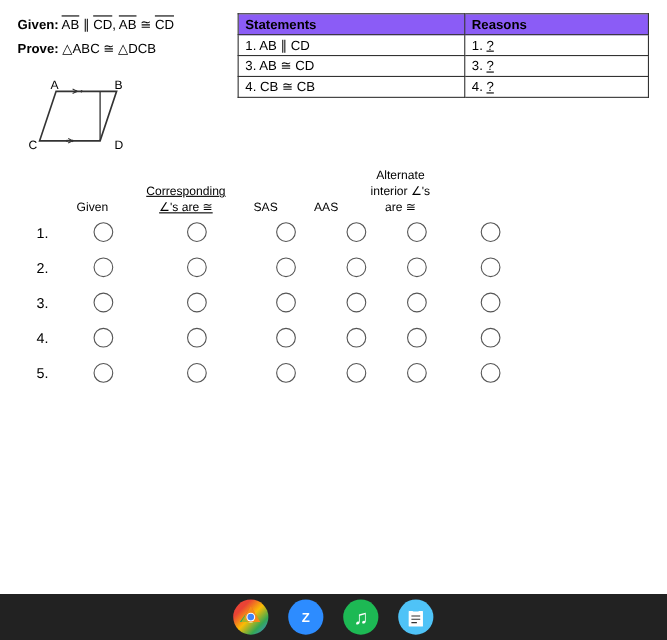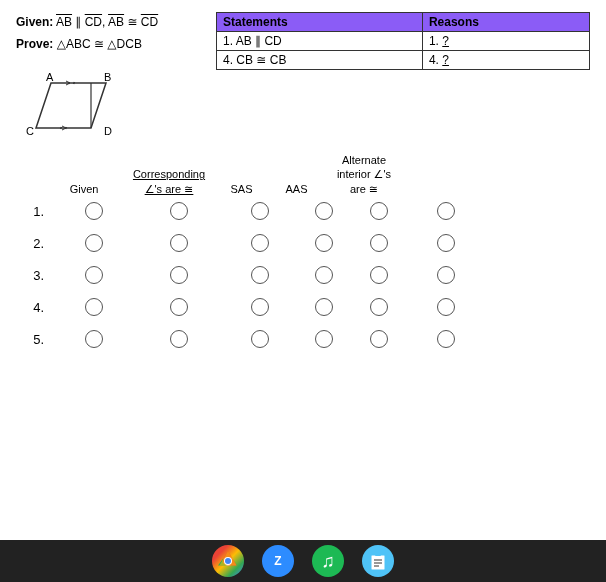--- a/index.html
+++ b/index.html
@@ -208,20 +208,24 @@
         <thead>
           <tr>
             <th>Statements</th>
             <th>Reasons</th>
           </tr>
         </thead>
         <tbody>
           <tr>
             <td>1. <span class="overline">AB</span> ∥ <span class="overline">CD</span></td>
             <td class="reason-cell">1. <span class="underline-val">?</span></td>
+          </tr>
+          <tr>
+            <td>3. <span class="overline">AB</span> ≅ <span class="overline">CD</span></td>
+            <td class="reason-cell">3. <span class="underline-val">?</span></td>
           </tr>
           <tr>
             <td>4. <span class="overline">CB</span> ≅ <span class="overline">CB</span></td>
             <td class="reason-cell">4. <span class="underline-val">?</span></td>
           </tr>
         </tbody>
       </table>
     </div>
   </div>
 

